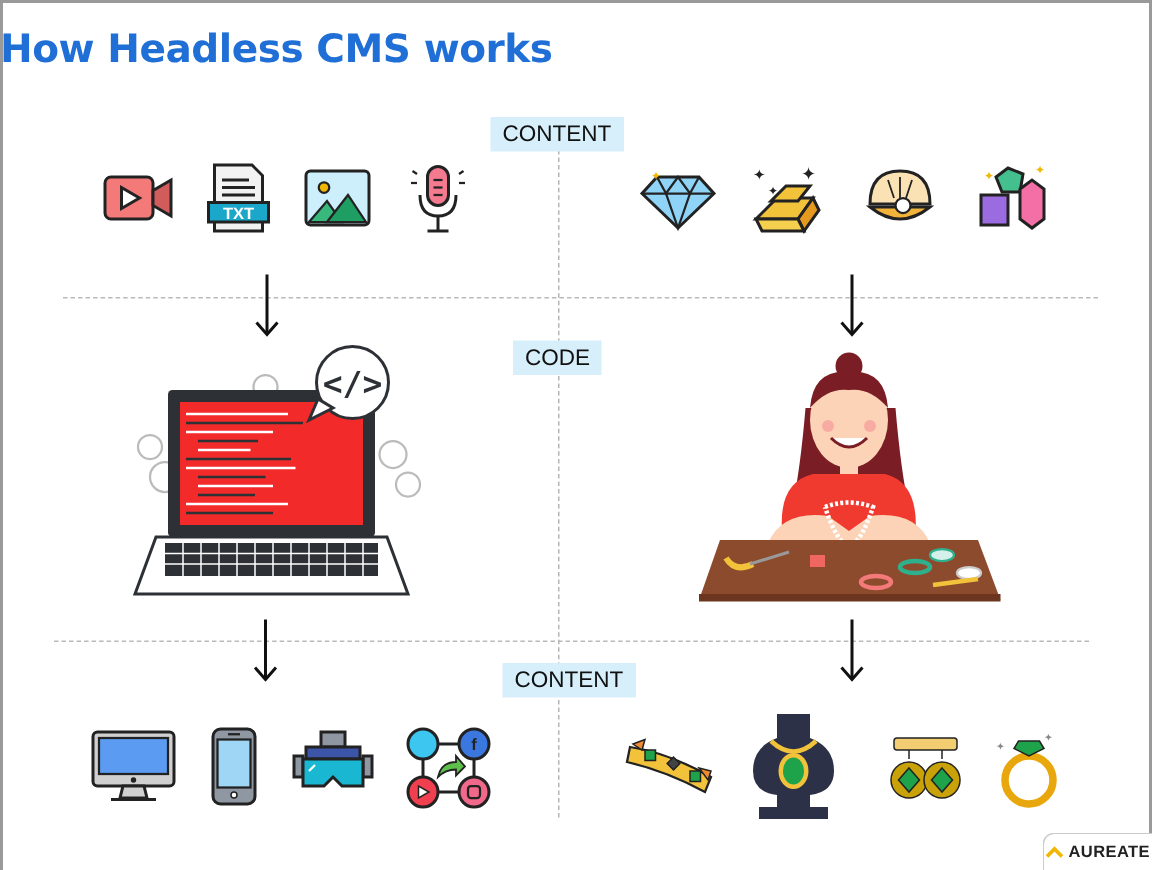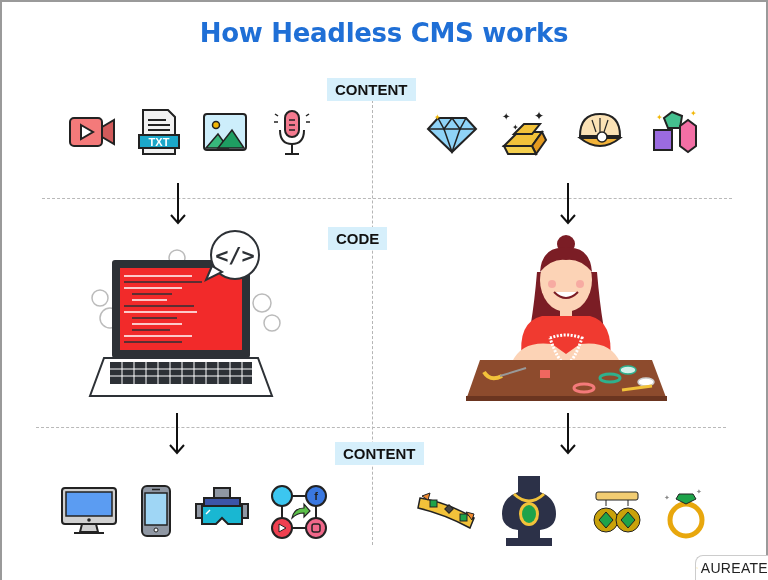--- a/index.html
+++ b/index.html
@@ -1,38 +1,38 @@
 <!DOCTYPE html>
 <html><head>
 <meta charset="utf-8">
 <style>
   html,body{margin:0;padding:0;}
   body{width:768px;height:580px;position:relative;overflow:hidden;background:#fff;font-family:"Liberation Sans",sans-serif;}
   .frame{position:absolute;left:0;top:0;width:768px;height:580px;box-sizing:border-box;border:2px solid #9a9a9a;border-bottom:none;}
-  .title{position:absolute;left:0;width:768px;top:18px;text-align:center;font-size:26px;font-weight:bold;color:#1f6fd6;font-family:"DejaVu Sans",sans-serif;letter-spacing:-0.3px;}
+  .title{position:absolute;left:0;width:768px;top:18px;text-align:left;font-size:26px;font-weight:bold;color:#1f6fd6;font-family:"DejaVu Sans",sans-serif;letter-spacing:-0.3px;}
   .vdash{position:absolute;left:372px;top:100px;height:445px;border-left:1.5px dashed #b5b5b5;}
   .hdash{position:absolute;border-top:1.5px dashed #b9b9b9;}
-  .label{position:absolute;background:#d6effb;color:#111;font-weight:bold;font-size:15px;padding:3px 8px;font-family:"Liberation Sans",sans-serif;text-align:right;}
+  .label{position:absolute;background:#d6effb;color:#111;font-weight:normal;font-size:15px;padding:3px 8px;font-family:"Liberation Sans",sans-serif;text-align:right;}
   .arrow{position:absolute;width:20px;height:44px;}
   .ico{position:absolute;}
-  .badge{position:absolute;right:0;bottom:0;width:72px;height:24px;border:1px solid #ccc;border-bottom:none;border-right:none;border-radius:8px 0 0 0;background:#fff;display:flex;align-items:center;justify-content:center;gap:3px;font-size:14px;font-weight:normal;color:#222;letter-spacing:0.3px;}
+  .badge{position:absolute;right:0;bottom:0;width:72px;height:24px;border:1px solid #ccc;border-bottom:none;border-right:none;border-radius:8px 0 0 0;background:#fff;display:flex;align-items:center;justify-content:center;gap:3px;font-size:11px;font-weight:bold;color:#222;letter-spacing:0.3px;}
 </style>
 </head>
 <body>
 
 <div class="frame"></div>
 
 <div class="title">How Headless CMS works</div>
 
 <div class="vdash"></div>
 <div class="hdash" style="left:42px;top:198px;width:690px;"></div>
 <div class="hdash" style="left:36px;top:427px;width:690px;"></div>
 
 <div class="label" style="left:327px;top:78px;">CONTENT</div>
-<div class="label" style="left:328px;top:227px;">CODE</div>
+<div class="label" style="left:342px;top:227px;">CODE</div>
 <div class="label" style="left:335px;top:442px;">CONTENT</div>
 
 <svg class="arrow" style="left:168px;top:182px;" viewBox="0 0 20 44">
     <line x1="10" y1="1" x2="10" y2="40" stroke="#111" stroke-width="2"></line>
     <polyline points="3,33 10,41 17,33" fill="none" stroke="#111" stroke-width="2"></polyline>
   </svg>
 <svg class="arrow" style="left:558px;top:182px;" viewBox="0 0 20 44">
     <line x1="10" y1="1" x2="10" y2="40" stroke="#111" stroke-width="2"></line>
     <polyline points="3,33 10,41 17,33" fill="none" stroke="#111" stroke-width="2"></polyline>
   </svg>

